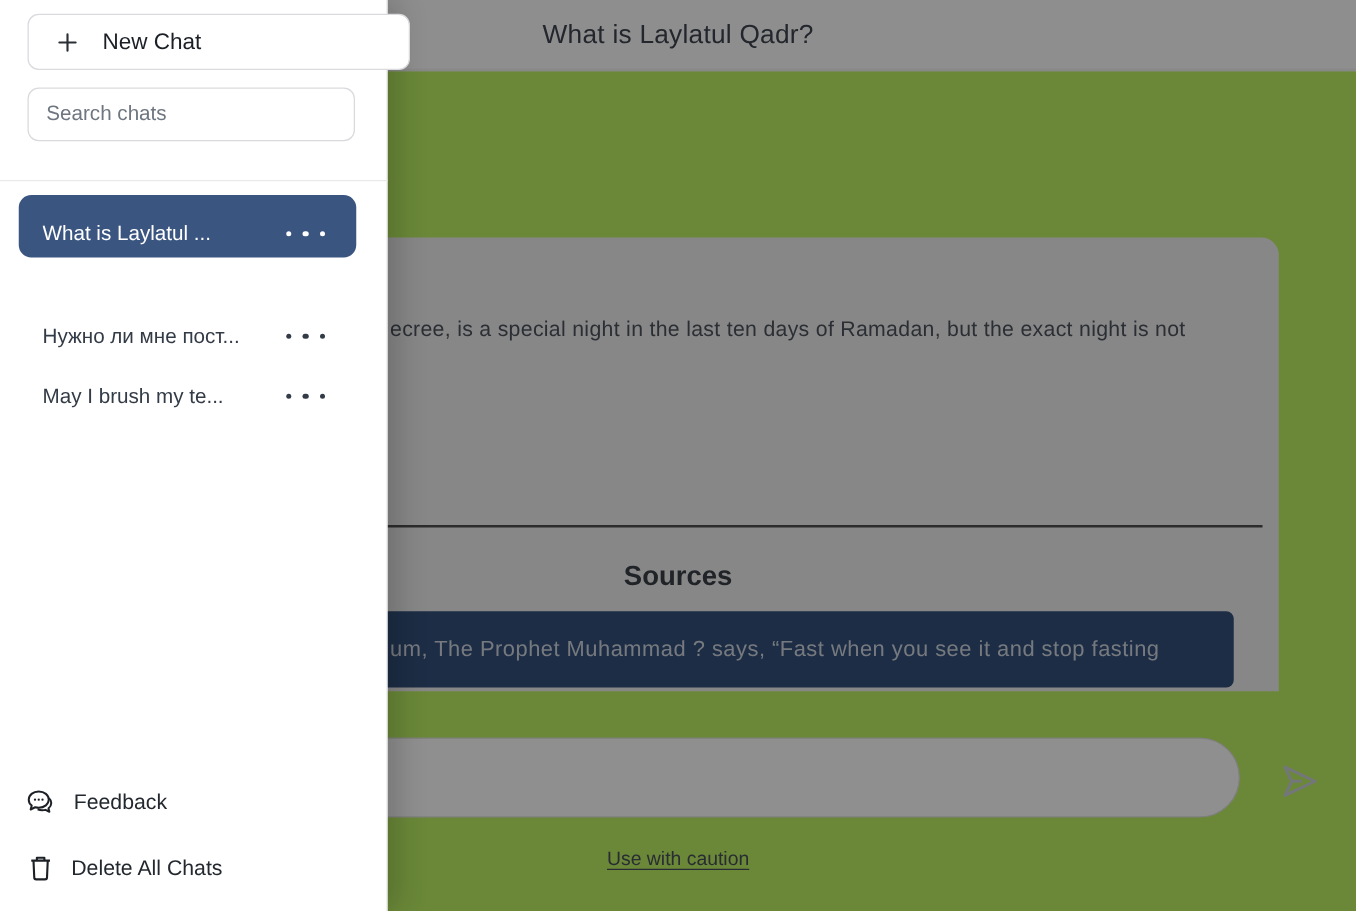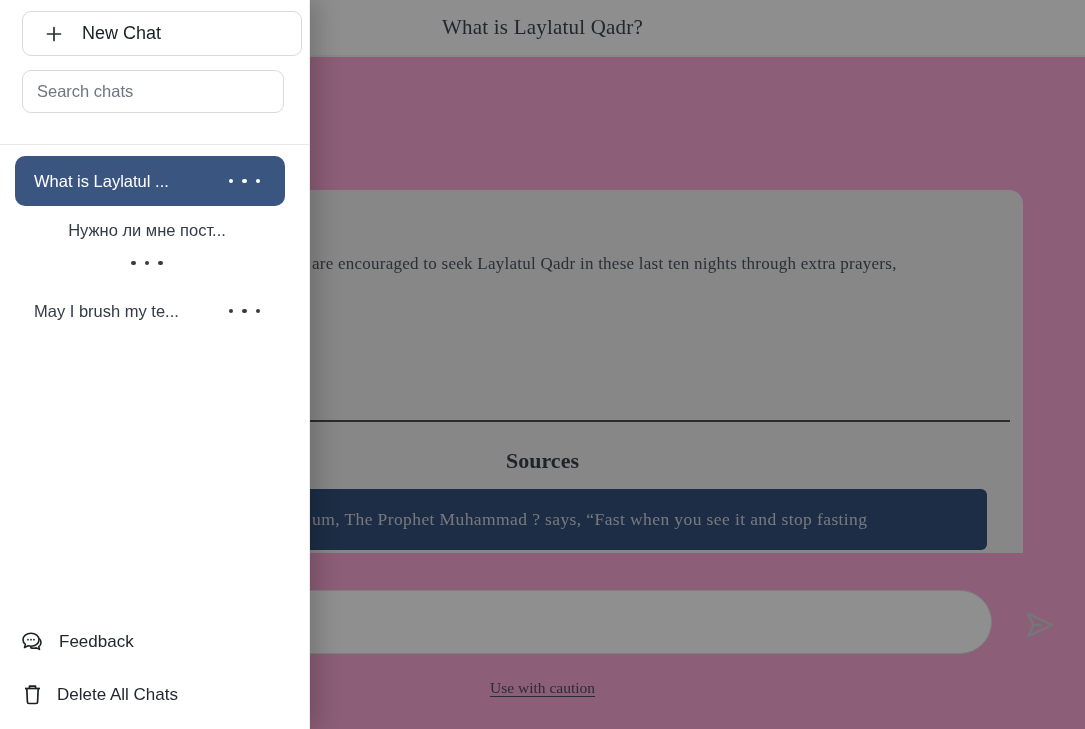--- a/index.html
+++ b/index.html
@@ -1,20 +1,20 @@
 <!DOCTYPE html>
 <html><head>
 <meta charset="utf-8">
 <style>
   * { margin:0; padding:0; box-sizing:border-box; }
   html,body { width:1085px; height:729px; overflow:hidden; }
   body { position:relative; font-family:"Liberation Sans", sans-serif; background:#ffffff; }
 
   
-  .main { position:absolute; inset:0; background:#f9a8d4; z-index:0;font-family:Liberation Serif, serif; }
+  .main { position:absolute; inset:0; background:#bef264; z-index:0; }
 
   .app-header {
     position:absolute; top:0; left:0; right:0; height:57px;
     background:#fdfdfd; border-bottom:2px solid #f3f3f3;
     display:flex; align-items:center; justify-content:center;
   }
   .app-title { font-size:21px; color:#3f4651; letter-spacing:.2px; }
 
   .answer-card {
     position:absolute; left:62px; top:190px; width:961px; height:363px;
@@ -70,21 +70,21 @@
 
   
   .sidebar {
     position:absolute; top:0; left:0; width:310px; height:729px;
     background:#ffffff; z-index:20;
     border-right:1px solid #ebebeb;
     box-shadow:8px 0 22px rgba(0,0,0,0.18);
   }
 
   .new-chat-btn {
-    position:absolute; left:22px; top:11px; width:280px; height:45px;
+    position:absolute; left:22px; top:11px; width:306px; height:45px;
     background:#ffffff; border:1px solid #d9d9de; border-radius:9px;
     display:flex; align-items:center; padding-left:21px; gap:18px;
     cursor:pointer; font-family:inherit;
   }
   .new-chat-label { font-size:18px; font-weight:500; color:#1b1f26; }
 
   .search-input {
     position:absolute; left:22px; top:70px; width:262px; height:43px;
     border:1px solid #dadade; border-radius:9px; background:#fff;
     padding:0 14px; font-size:16.5px; color:#1d4ed8; font-family:inherit;
@@ -93,26 +93,26 @@
   .search-input::placeholder { color:#6e7680; }
 
   .sidebar-divider {
     position:absolute; top:144px; left:0; width:310px; height:0;
     border-top:1px solid #e9e9e9;
   }
 
   .chat-item {
     position:absolute; left:15px; width:270px; height:50px;
     border-radius:10px; display:flex; align-items:center;
-    justify-content:space-between; padding:0 25px 0 19px;
+    justify-content:space-between; padding:12px 25px 0 19px;
     font-size:16.5px; color:#333b47; cursor:pointer;
   }
   .chat-item.active { background:#3b5581; color:#ffffff; }
   .chat-item-1 { top:156px; }
-  .chat-item-2 { top:221px;flex-direction:column; }
+  .chat-item-2 { top:238px; }
   .chat-item-3 { top:286px; }
   .chat-title { white-space:nowrap; overflow:hidden; }
 
   .dots { display:flex; gap:9px; align-items:center; padding:6px 0; cursor:pointer; }
   .dots span { width:4.5px; height:4.5px; border-radius:50%; background:currentColor; display:block; }
 
   .side-footer-row {
     position:absolute; display:flex; align-items:center; gap:14px;
     background:none; border:none; cursor:pointer; font-family:inherit;
     color:#23282f;
@@ -128,21 +128,21 @@
 
 <div class="main">
 
   <div class="app-header">
     <div class="app-title">What is Laylatul Qadr?</div>
   </div>
 
   <div class="answer-card"></div>
 
   <div class="answer-text">
-    <div>are encouraged to seek Laylatul Qadr in these last ten nights through extra prayers,</div>
+    <div>ecree, is a special night in the last ten days of Ramadan, but the exact night is not</div>
   </div>
 
   <div class="answer-divider"></div>
 
   <div class="sources-heading">Sources</div>
 
   <div class="source-card">
     <div class="source-quote">um, The Prophet Muhammad ? says, “Fast when you see it and stop fasting</div>
   </div>
 

